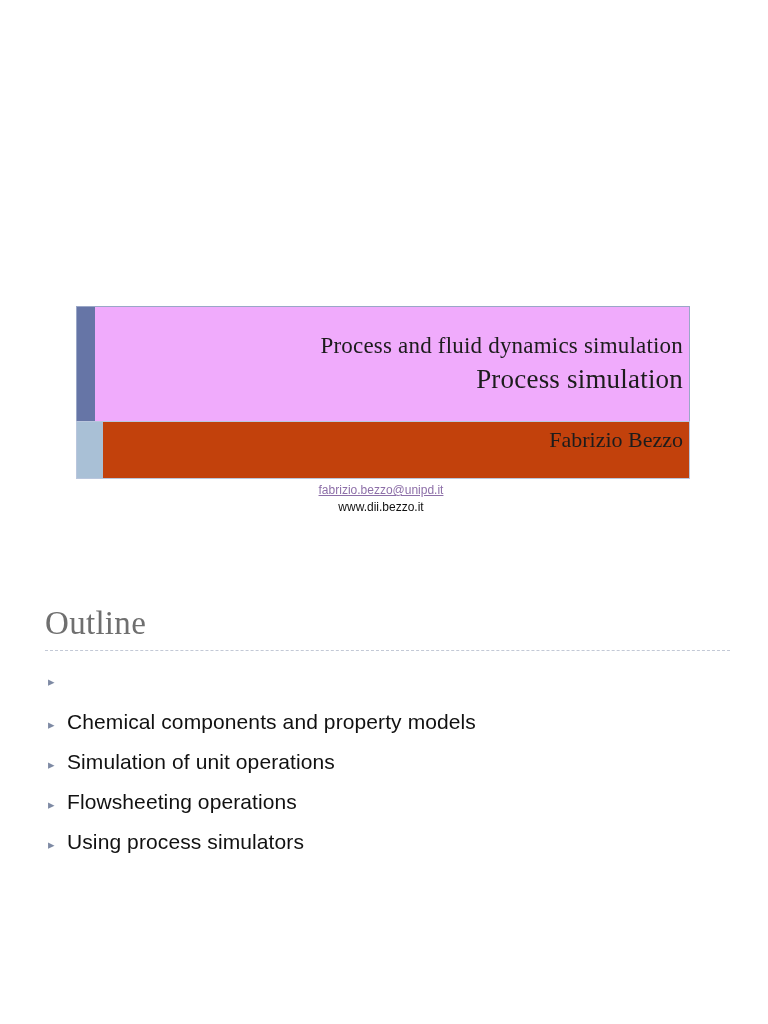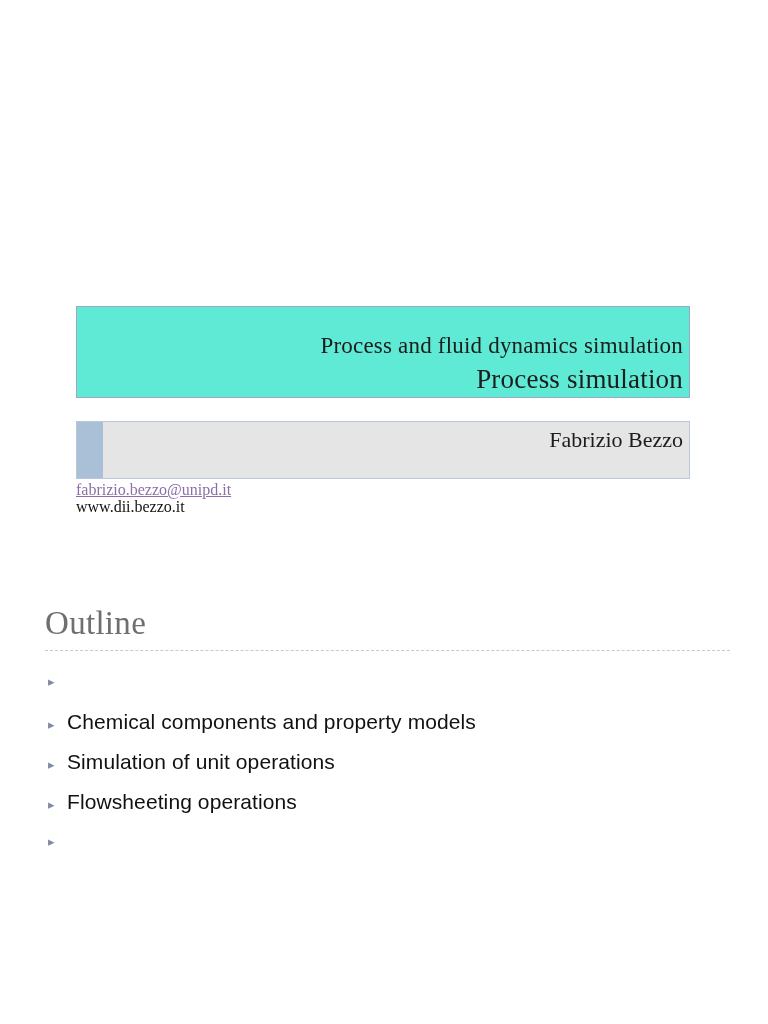--- a/index.html
+++ b/index.html
@@ -23,26 +23,25 @@
     top: 0;
     width: 768px;
     height: 600px;
   }
 
   .title-block {
     position: absolute;
     left: 76px;
     top: 306px;
     width: 614px;
-    height: 92px;
+    height: 116px;
     display: flex;
     box-sizing: border-box;
     border: 1px solid #9aa7c7;
-    background: #5eead4;
-    align-items: flex-end;
+    background: #f0abfc;
   }
   .title-bar {
     width: 18px;
     background: #6675a6;
     flex: 0 0 18px;
   }
   .title-text-wrap {
     flex: 1 1 auto;
     display: flex;
     flex-direction: column;
@@ -65,21 +64,21 @@
 
   .author-block {
     position: absolute;
     left: 76px;
     top: 421px;
     width: 614px;
     height: 58px;
     display: flex;
     box-sizing: border-box;
     border: 1px solid #b9c6dd;
-    background: #e5e5e5;
+    background: #c2410c;
   }
   .author-bar {
     width: 26px;
     flex: 0 0 26px;
     background: #a9c0d6;
   }
   .author-text-wrap {
     flex: 1 1 auto;
     display: flex;
     align-items: flex-start;
@@ -92,23 +91,23 @@
     font-size: 22px;
     line-height: 28px;
     color: #1c1c1c;
   }
 
   .contact {
     position: absolute;
     left: 76px;
     top: 482px;
     width: 610px;
-    text-align: left;
-    font-family: Liberation Serif, serif;
-    font-size: 16px;
+    text-align: center;
+    font-family: Liberation Sans, sans-serif;
+    font-size: 12px;
     line-height: 16.5px;
     color: #1c1c1c;
   }
   .contact a {
     color: #8d6fa8;
     text-decoration: underline;
   }
   .contact .phone,
   .contact .web {
     display: block;
@@ -221,16 +220,17 @@
     <li>
       <span class="bullet-marker">▸</span>
       <span class="bullet-text">Simulation of unit operations</span>
     </li>
     <li>
       <span class="bullet-marker">▸</span>
       <span class="bullet-text">Flowsheeting operations</span>
     </li>
     <li>
       <span class="bullet-marker">▸</span>
+      <span class="bullet-text">Using process simulators</span>
     </li>
   </ul>
 
 </section>
 
 </body></html>

